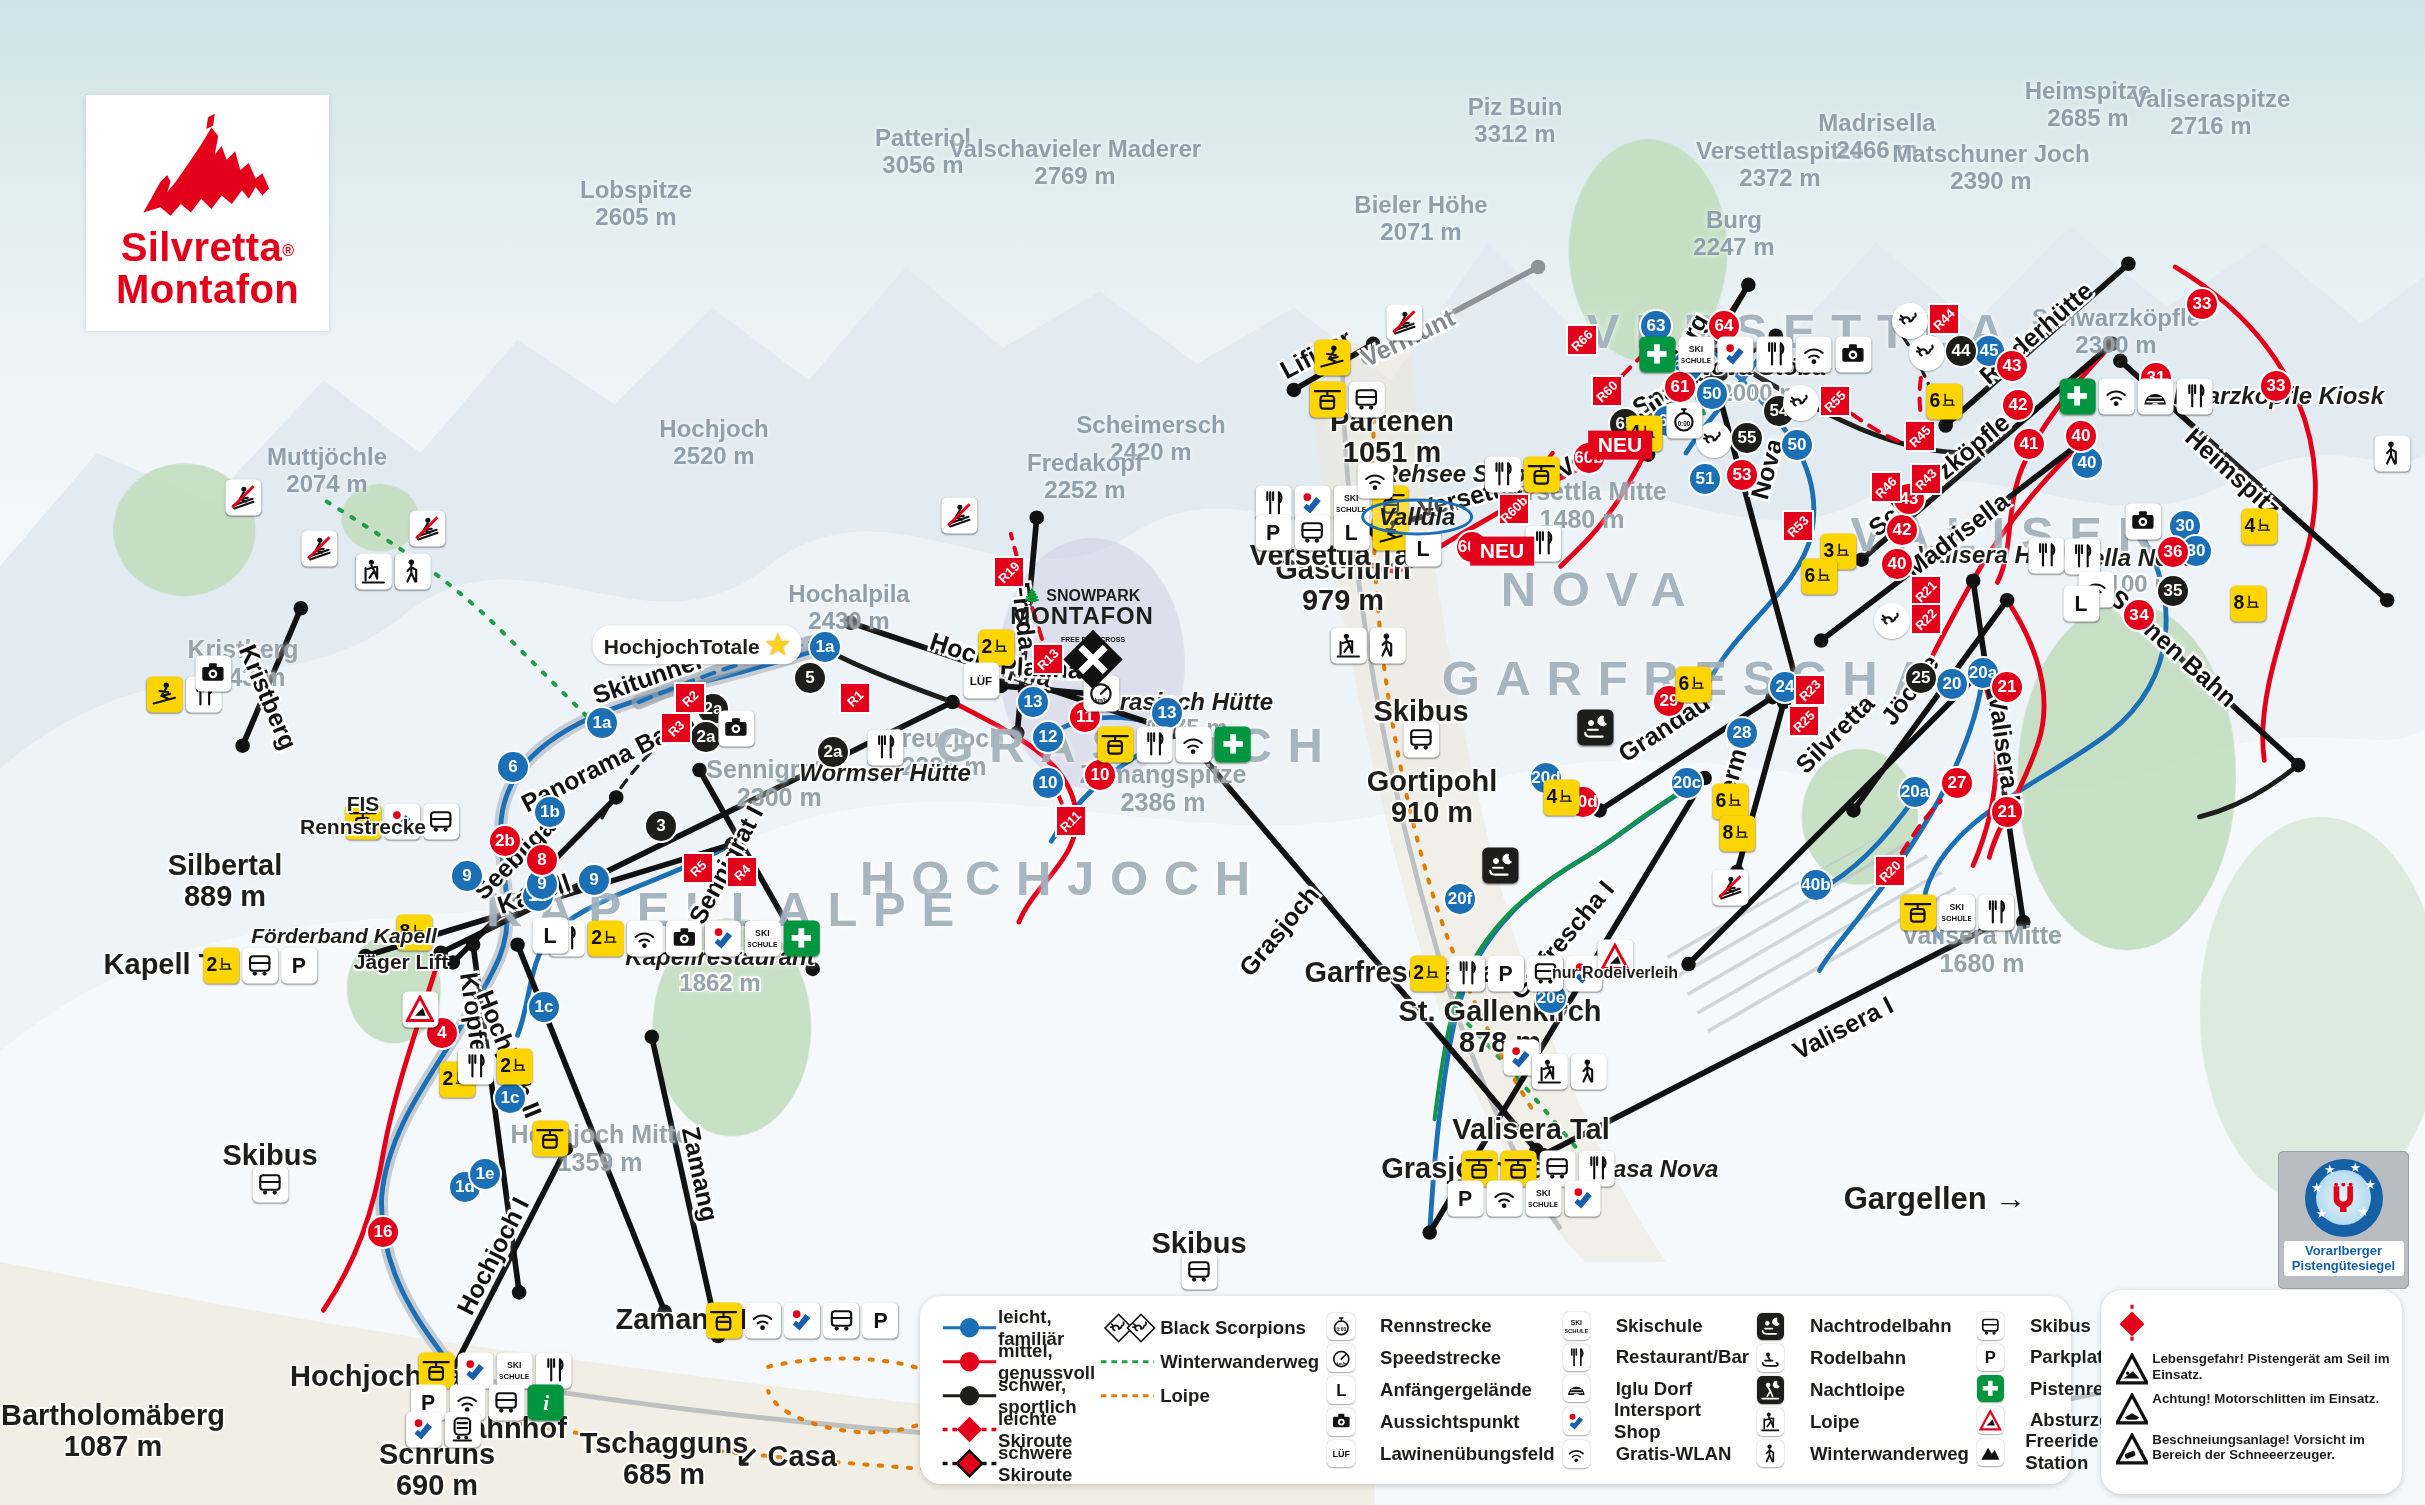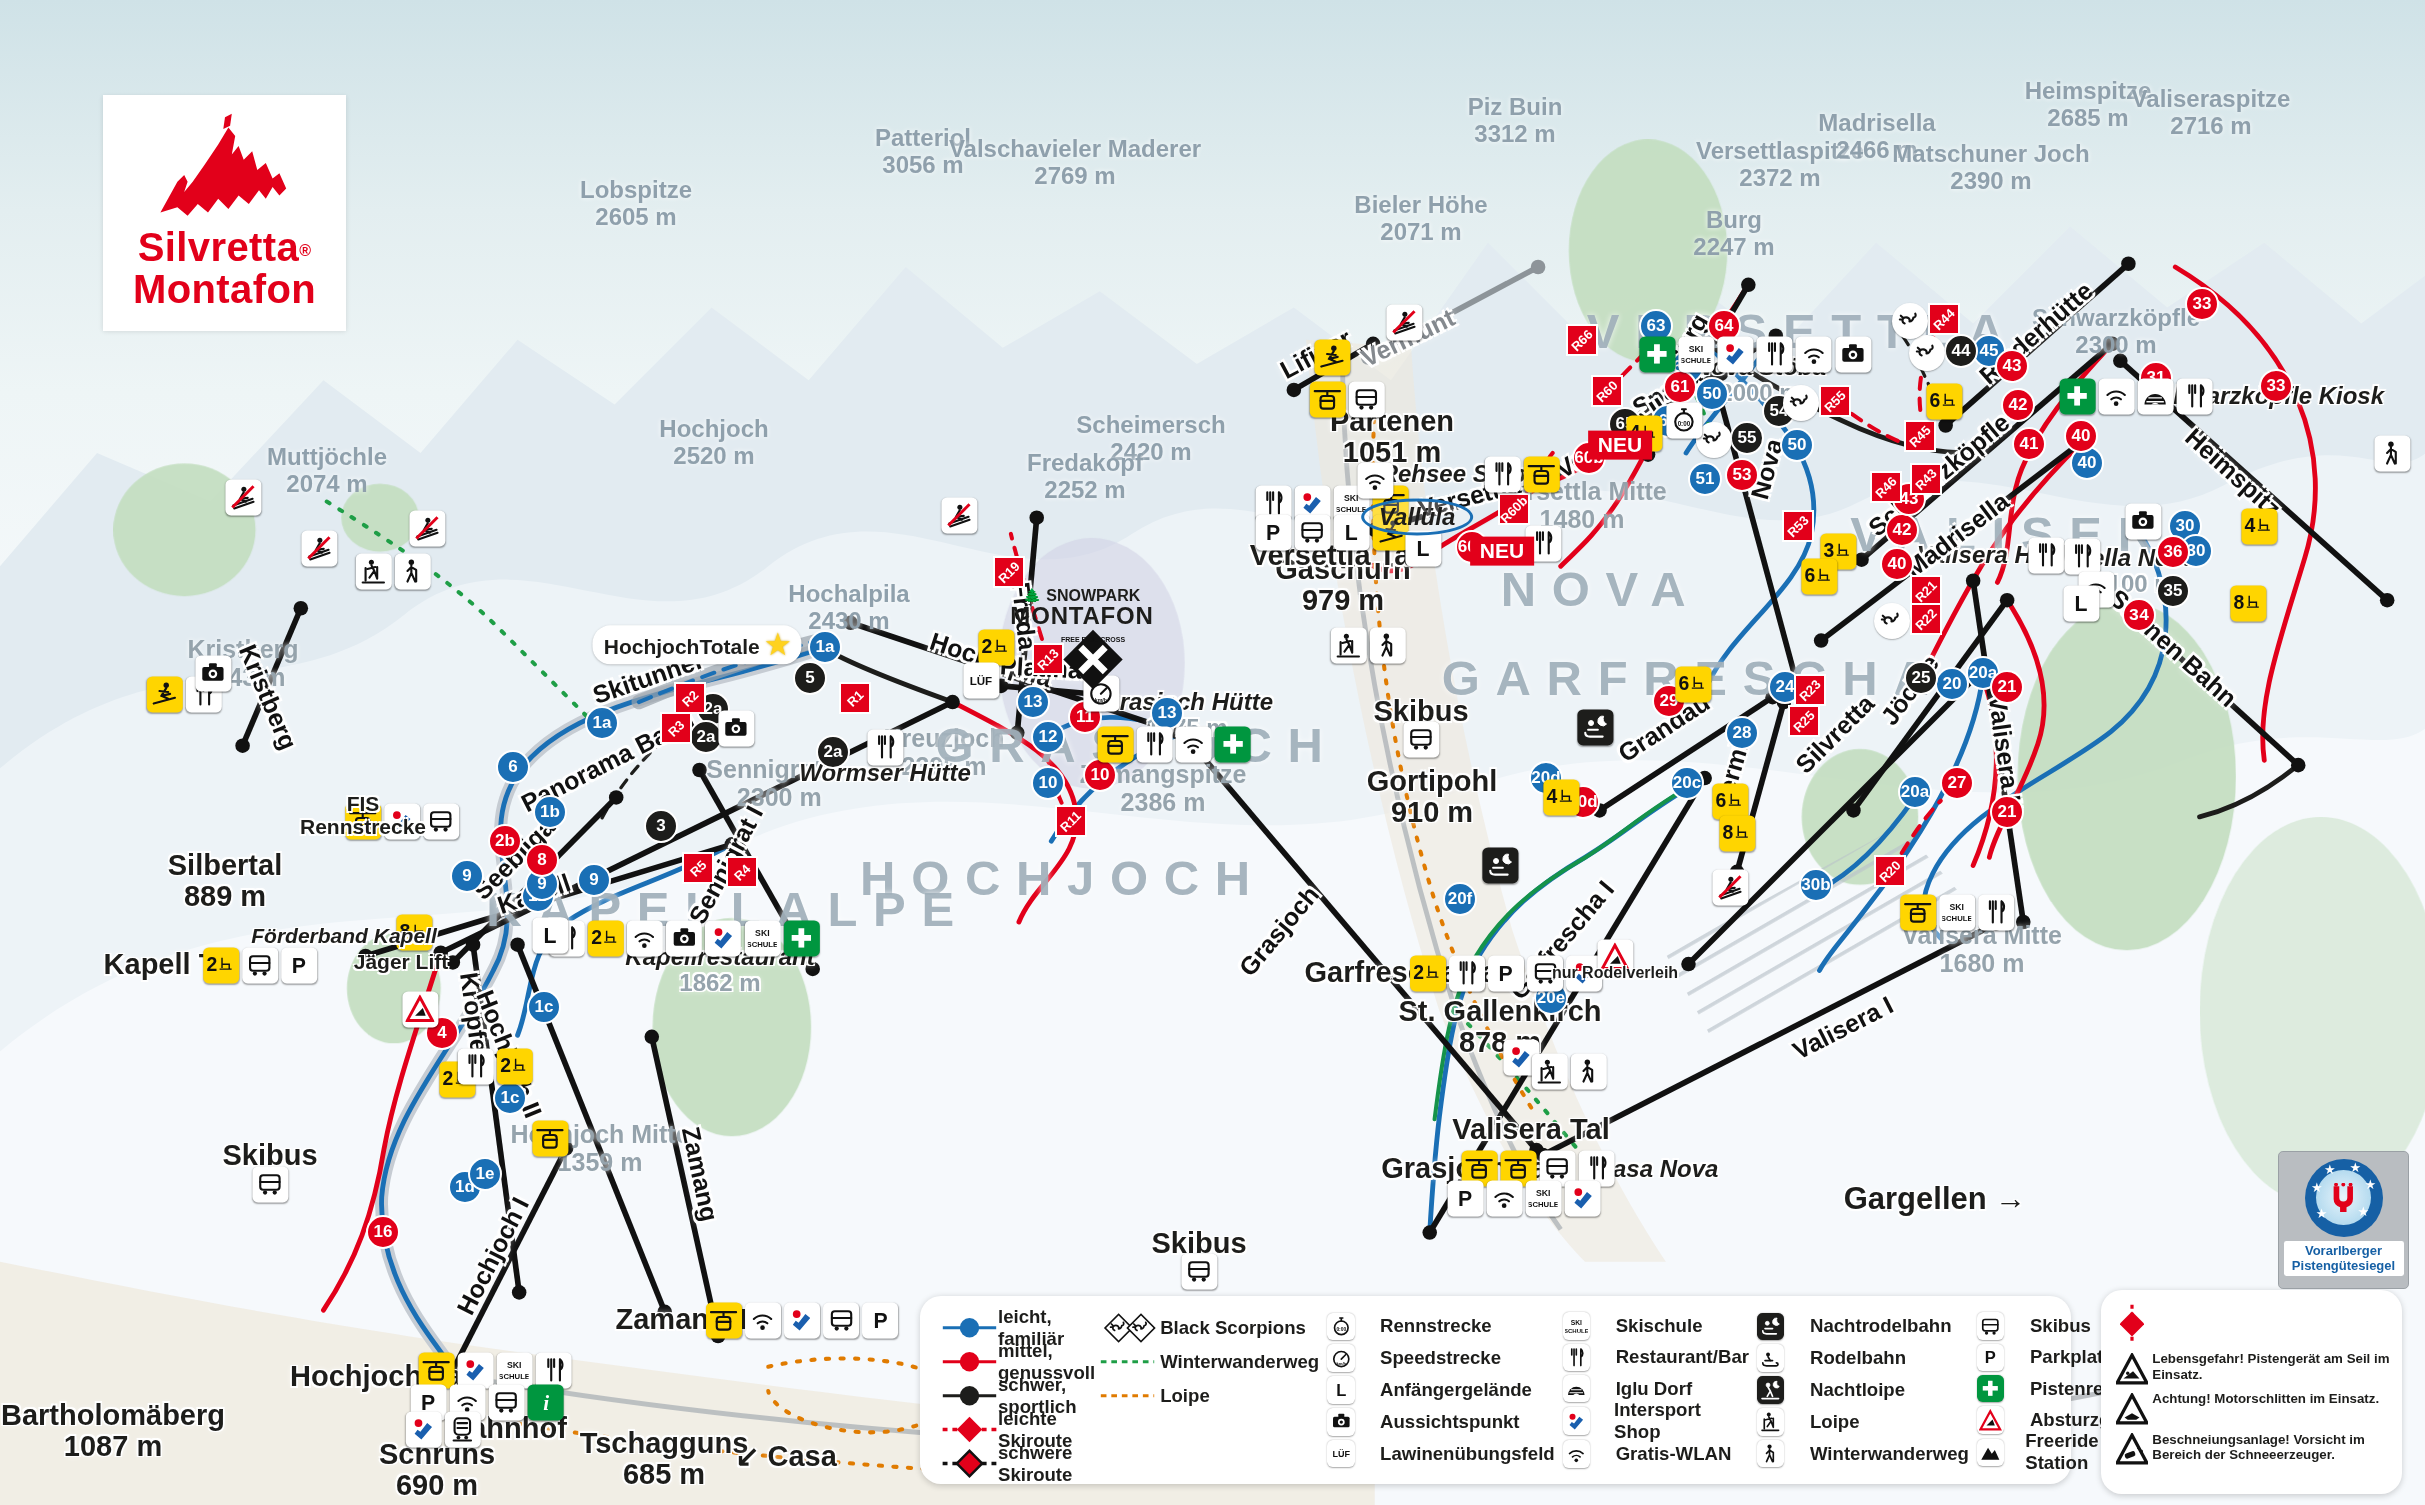--- a/index.html
+++ b/index.html
@@ -53,21 +53,21 @@
   .witem .txt{font-size:13.3px;font-weight:bold;color:#1d1d1b;line-height:1.18;}
   #seal{position:absolute;left:2278px;top:1151px;width:129px;height:136px;background:#b9bdc1;border-radius:4.9px;
         border:1.6px solid #9aa0a5;display:flex;flex-direction:column;align-items:center;}
   #seal .circ{width:78px;height:78px;border-radius:50%;background:#1660a5;margin-top:6.5px;position:relative;}
   #seal .inner{position:absolute;left:11.3px;top:11.3px;width:55px;height:55px;border-radius:50%;
                background:radial-gradient(#e8f4fb,#9fd0ea);}
   #seal .st{position:absolute;color:#fff;font-size:13px;}
   #seal .emb{position:absolute;left:27.5px;top:24px;width:22.6px;height:29px;}
   #seal .txt{background:#fff;margin-top:4.9px;width:120px;text-align:center;border-radius:2.4px;
              font-size:13px;font-weight:bold;color:#1660a5;line-height:1.15;padding:2.4px 0;}
-  #logo{position:absolute;left:103px;top:95px;width:243px;height:236px;background:#fff;
+  #logo{position:absolute;left:86px;top:95px;width:243px;height:236px;background:#fff;
         box-shadow:0 0.8px 4.9px rgba(0,0,0,.12);display:flex;flex-direction:column;align-items:center;}
   #logo svg{width:170px;height:121px;margin-top:11.3px;}
   #logo .l1,#logo .l2{color:#e2001a;font-weight:bold;font-size:40px;line-height:1.04;letter-spacing:0.4px;}
   #logo .reg{font-size:16px;vertical-align:super;}
   .snowparkT{color:#1d1d1b;font-weight:bold;text-align:center;line-height:1;font-size:16px;}
   .snowparkT .big{font-size:24px;letter-spacing:0.8px;}
   .vallula{border:3.2px solid #1a6fb5;border-radius:50%;padding:1.6px 14.6px;font-style:italic;font-weight:bold;
            font-size:24px;color:#1d1d1b;background:rgba(255,255,255,.25);}
   .fx{position:absolute;transform:translate(-50%,-50%);}
 </style>
@@ -378,21 +378,21 @@
       <div class="abs badge blue" style="left: 513px; top: 767px;">6</div>
       <div class="abs badge blue" style="left: 467px; top: 876px;">9</div>
       <div class="abs badge blue" style="left: 542px; top: 884px;">9</div>
       <div class="abs badge blue" style="left: 594px; top: 880px;">9</div>
       <div class="abs badge blue" style="left: 1048px; top: 783px;">10</div>
       <div class="abs badge blue" style="left: 1048px; top: 737px;">12</div>
       <div class="abs badge blue" style="left: 1033px; top: 702px;">13</div>
       <div class="abs badge blue" style="left: 1167px; top: 713px;">13</div>
       <div class="abs badge blue" style="left: 1983px; top: 673px;">20a</div>
       <div class="abs badge blue" style="left: 1915px; top: 792px;">20a</div>
-      <div class="abs badge blue" style="left: 1816px; top: 885px;">30b</div>
+      <div class="abs badge blue" style="left: 1816px; top: 885px;">40b</div>
       <div class="abs badge blue" style="left: 1687px; top: 783px;">20c</div>
       <div class="abs badge blue" style="left: 1546px; top: 778px;">20d</div>
       <div class="abs badge blue" style="left: 1551px; top: 998px;">20e</div>
       <div class="abs badge blue" style="left: 1460px; top: 899px;">20f</div>
       <div class="abs badge blue" style="left: 1785px; top: 687px;">24</div>
       <div class="abs badge blue" style="left: 1952px; top: 684px;">20</div>
       <div class="abs badge blue" style="left: 1742px; top: 733px;">28</div>
       <div class="abs badge blue" style="left: 2185px; top: 526px;">30</div>
       <div class="abs badge blue" style="left: 2196px; top: 551px;">30</div>
       <div class="abs badge blue" style="left: 2087px; top: 463px;">40</div>

